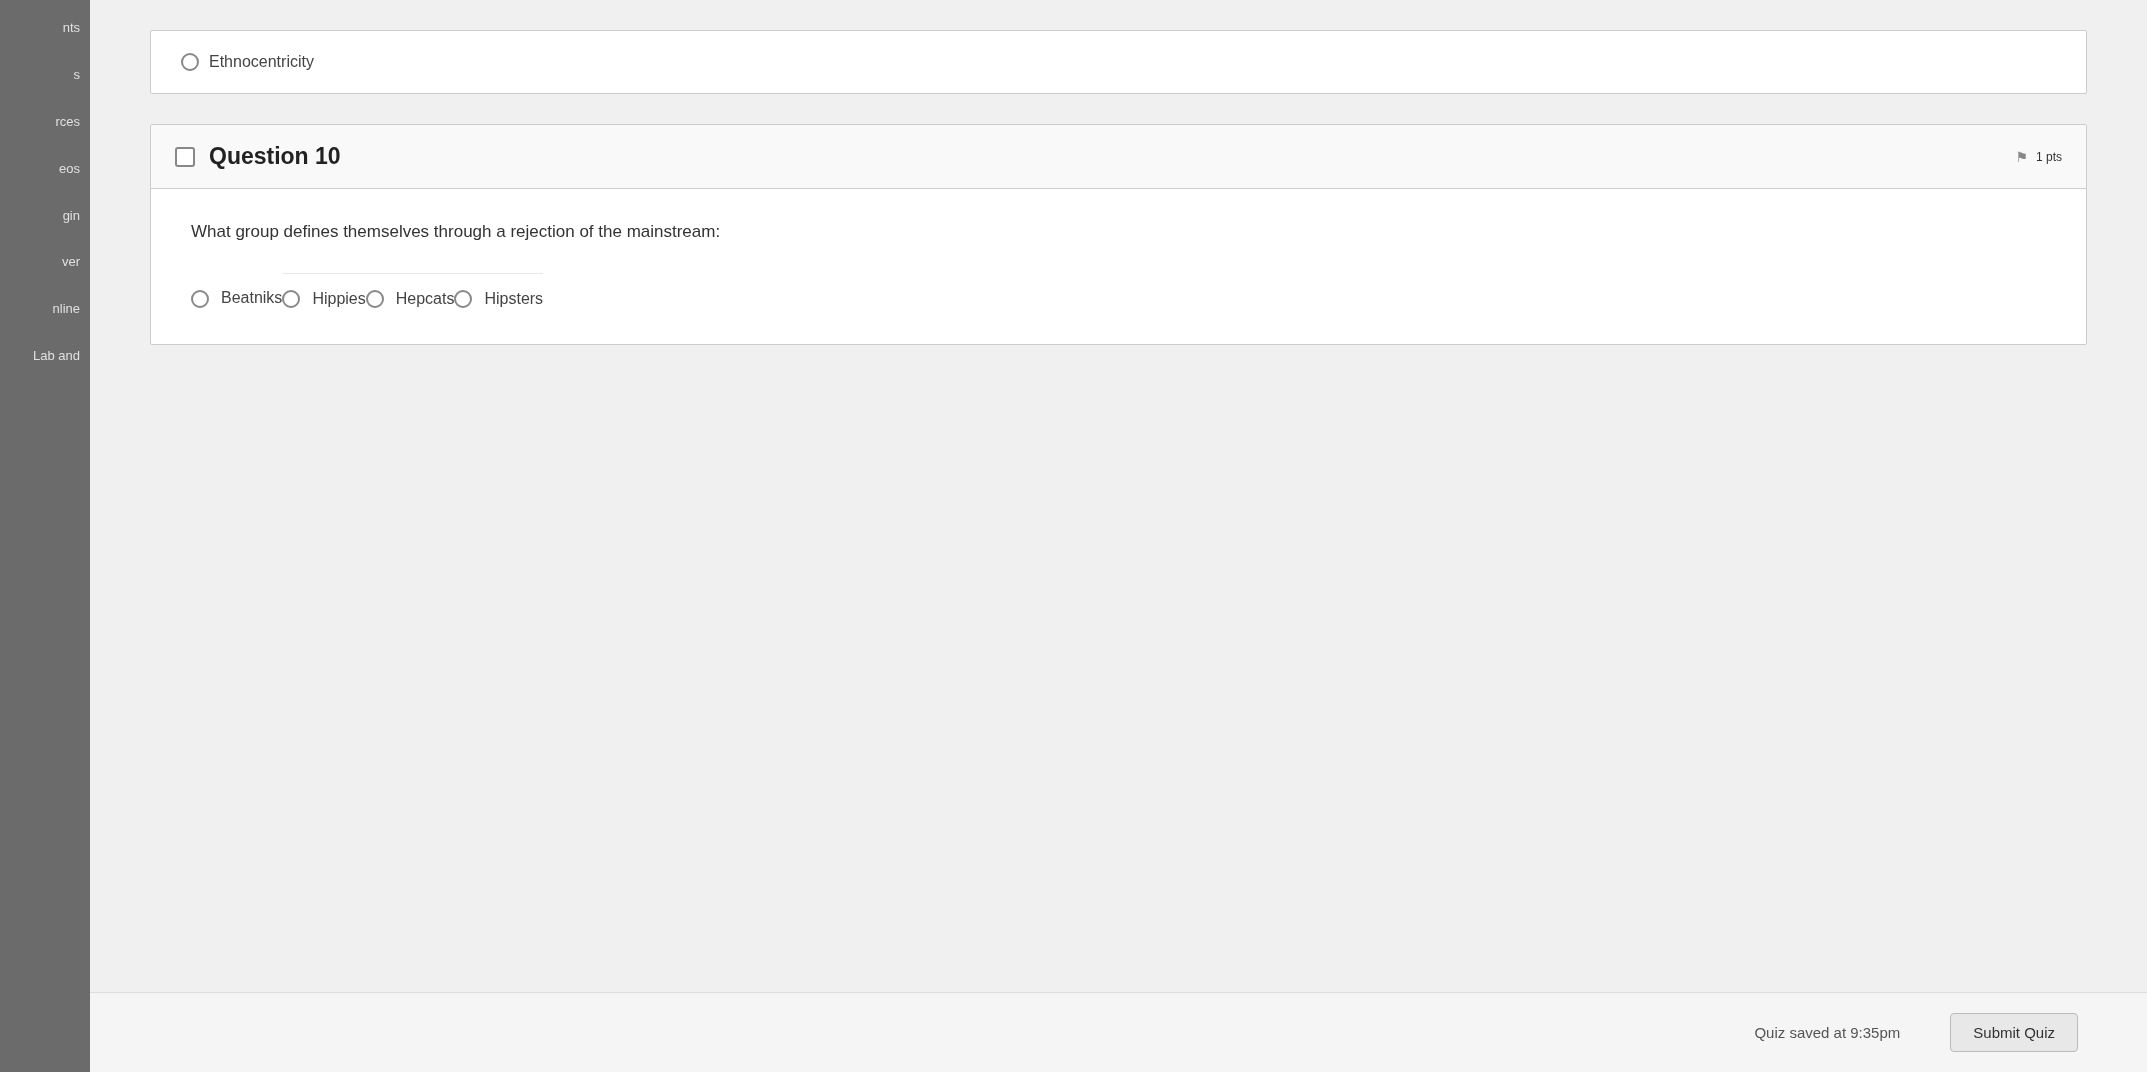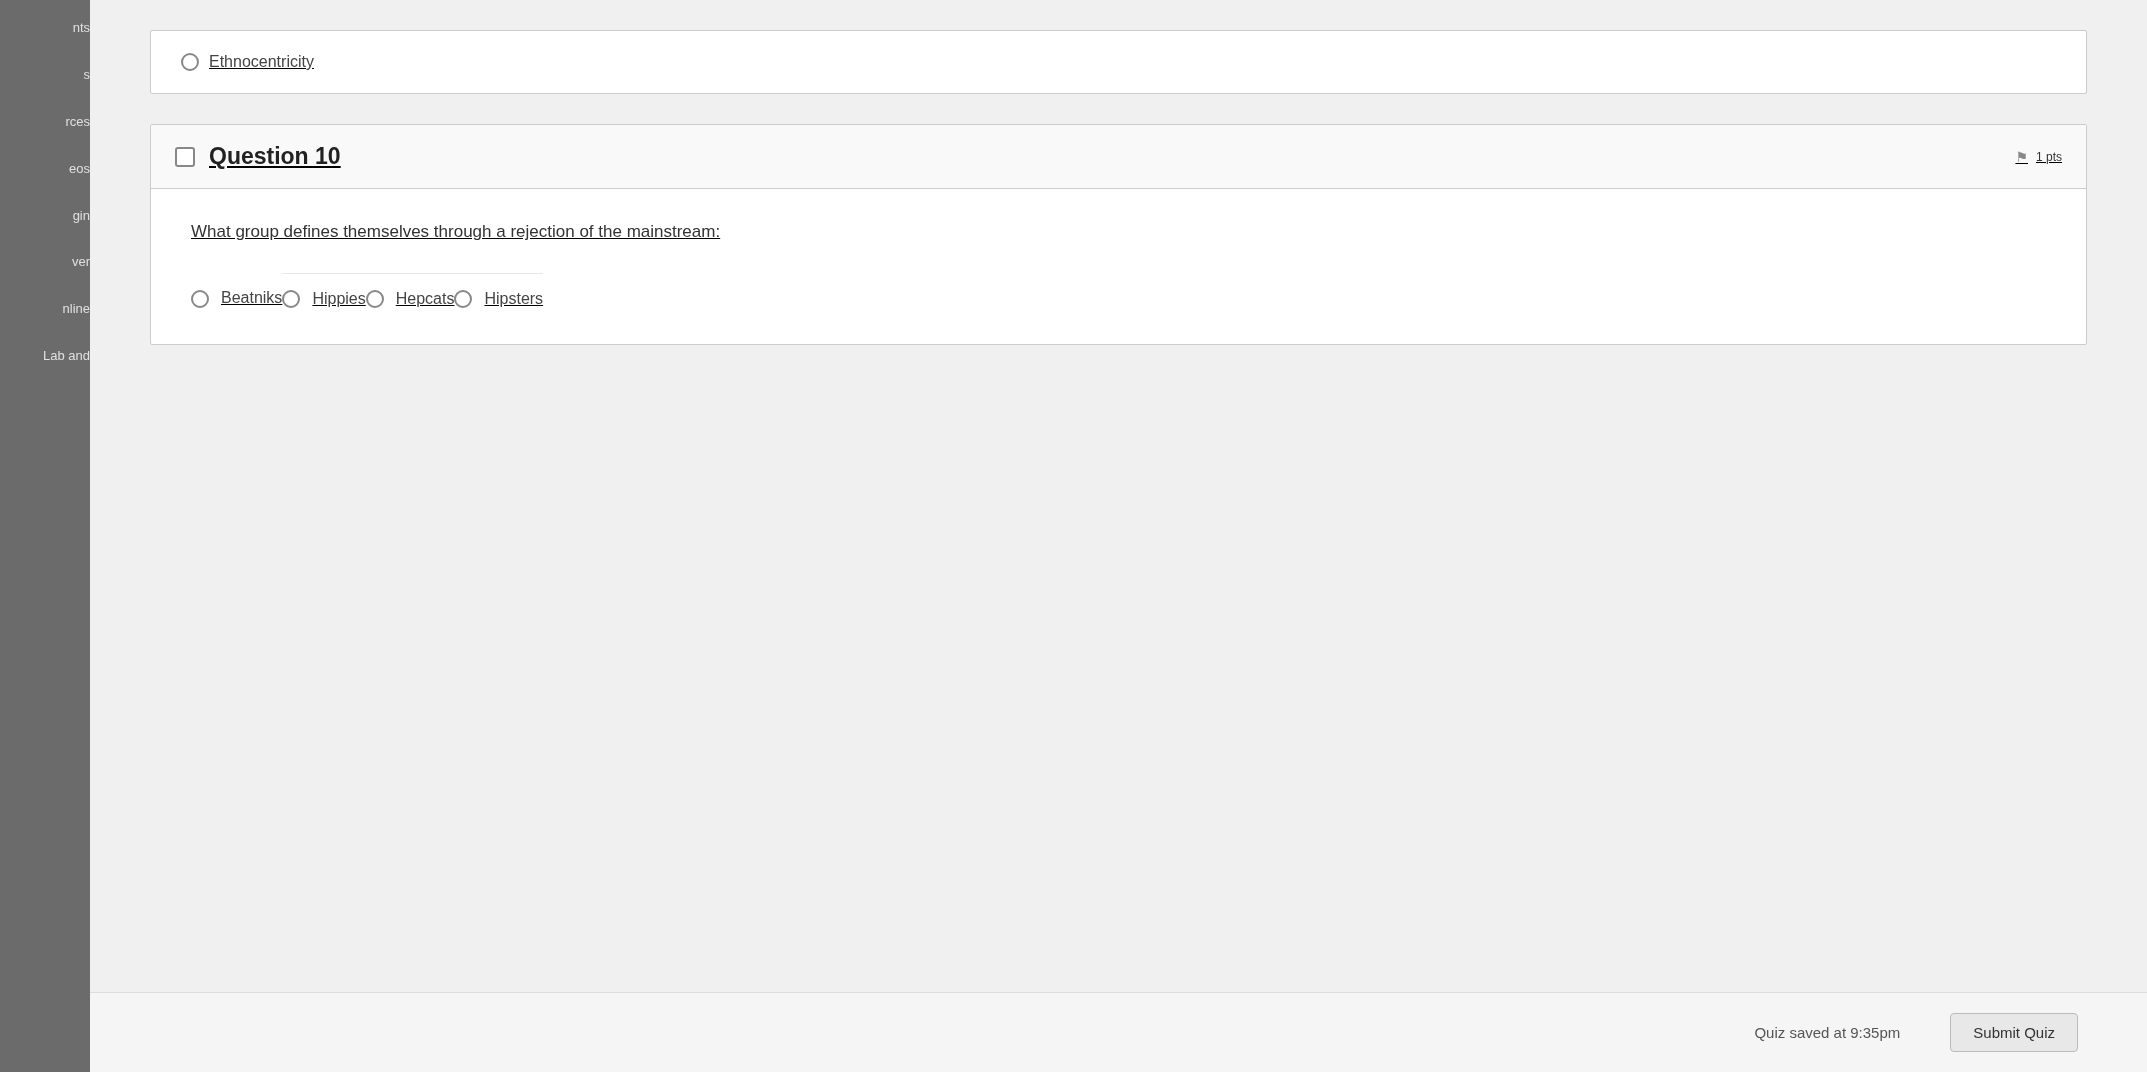--- a/index.html
+++ b/index.html
@@ -17,21 +17,21 @@
       overflow: hidden;
     }
 
     .sidebar {
       width: 90px;
       background-color: #6b6b6b;
       min-height: 1072px;
       flex-shrink: 0;
       display: flex;
       flex-direction: column;
-      padding: 20px 0;
+      padding: 20px 10px;
     }
 
     .sidebar-nav {
       display: flex;
       flex-direction: column;
       gap: 30px;
     }
 
     .sidebar-item {
       color: #e0e0e0;
@@ -40,21 +40,20 @@
       cursor: pointer;
       line-height: 1.3;
     }
 
     .main-content {
       flex: 1;
       padding: 0 60px 60px 60px;
       display: flex;
       flex-direction: column;
       gap: 0;
-      text-decoration: underline;
     }
 
     .previous-answer-box {
       background-color: #ffffff;
       border: 1px solid #cccccc;
       padding: 20px 30px;
       margin-bottom: 30px;
       border-radius: 2px;
     }
 

